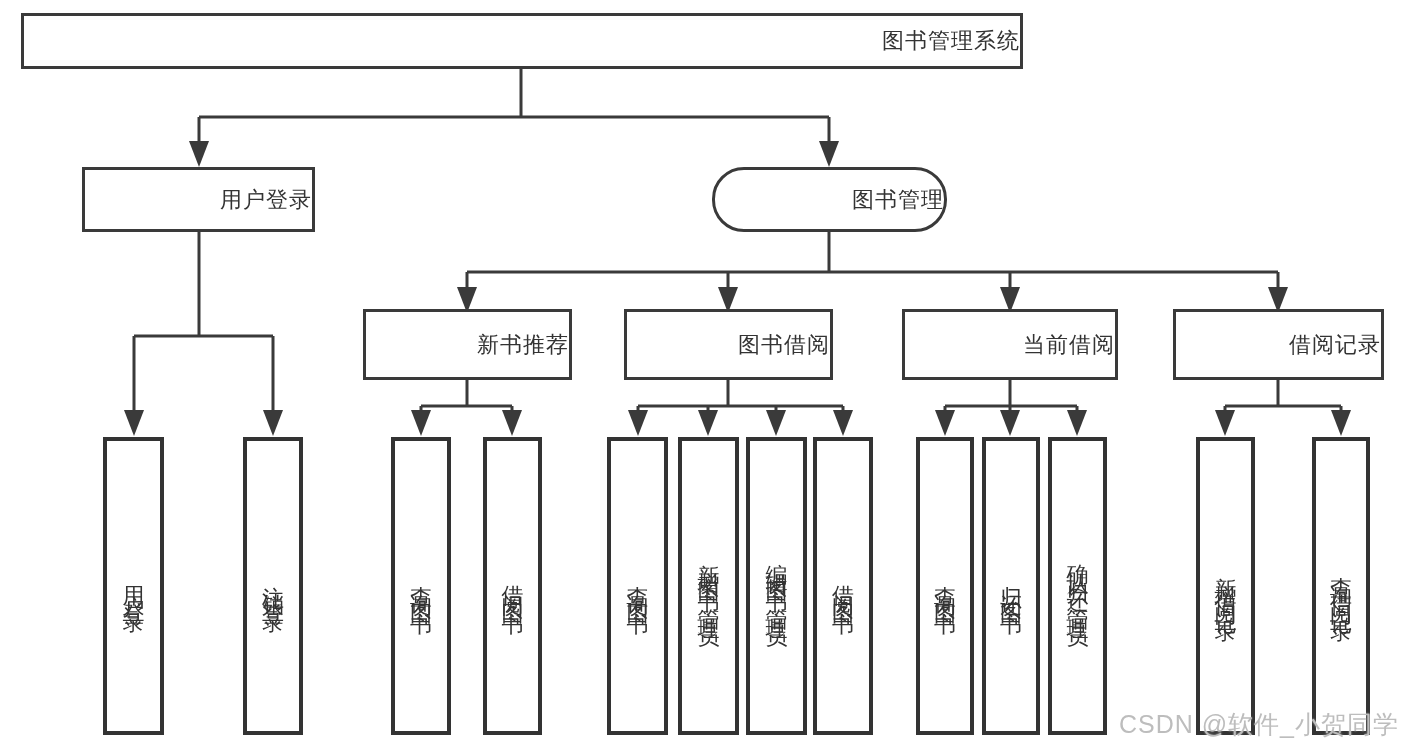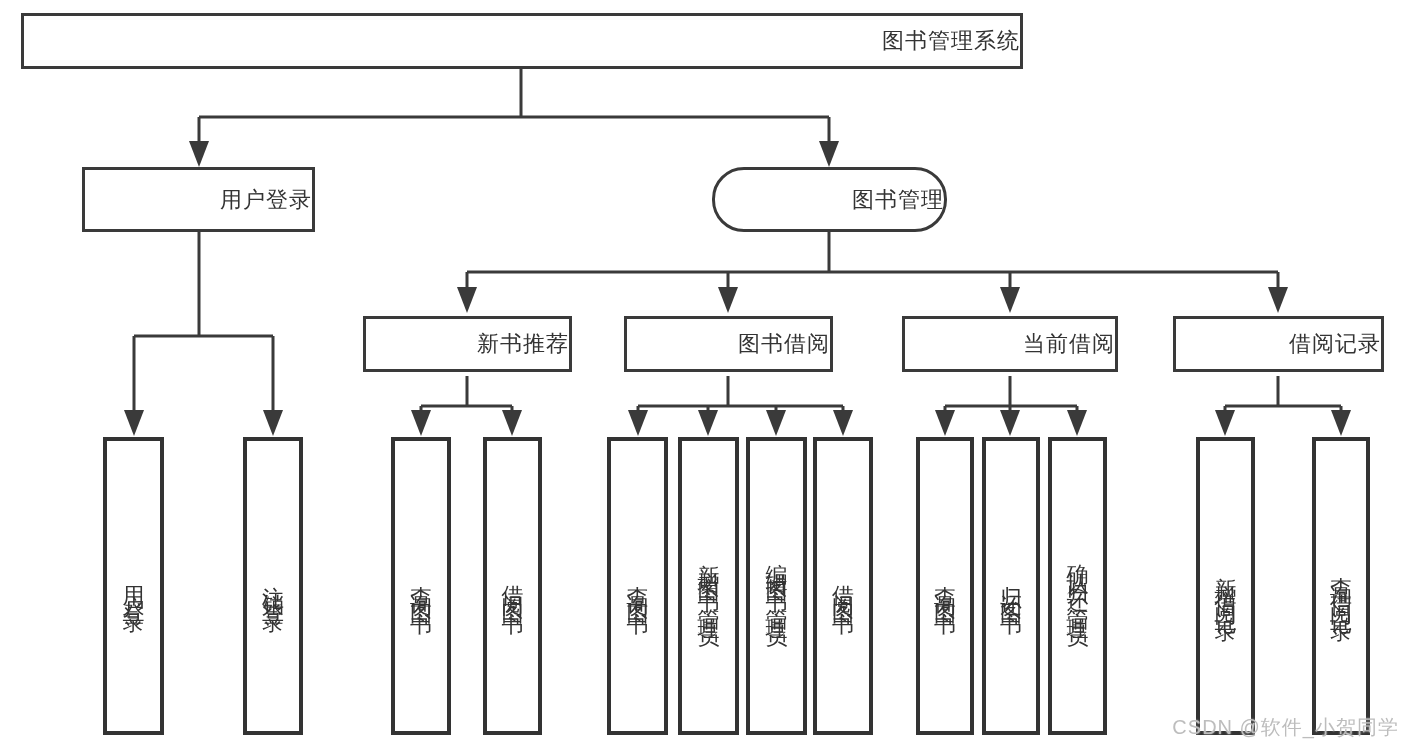--- a/index.html
+++ b/index.html
@@ -33,21 +33,21 @@
     display: flex;
     align-items: center;
     justify-content: flex-end;
     font-size: 22px;
     letter-spacing: 1px;
     white-space: nowrap;
   }
   .node.root   { left: 21px;  top: 13px;  width: 1002px; height: 56px; }
   .node.l2a    { left: 82px;  top: 167px; width: 233px;  height: 65px; }
   .node.l2b    { left: 712px; top: 167px; width: 235px;  height: 65px; border-radius: 32px; }
-  .node.l3     { top: 316px; height: 56px; }
+  .node.l3     { top: 309px; height: 71px; }
   .node.l3a    { left: 363px;  width: 209px; }
   .node.l3b    { left: 624px;  width: 209px; }
   .node.l3c    { left: 902px;  width: 216px; }
   .node.l3d    { left: 1173px; width: 211px; }
   .leaf {
     position: absolute;
     top: 437px;
     height: 298px;
     box-sizing: border-box;
     border: 4px solid #333333;
@@ -61,21 +61,21 @@
     text-orientation: mixed;
     font-size: 22px;
     line-height: 1;
     letter-spacing: 9px;
     white-space: nowrap;
   }
   .watermark {
     position: absolute;
     right: 6px;
     bottom: 6px;
-    font-size: 20px;
+    font-size: 25px;
     color: #bdbdbd;
     letter-spacing: 1px;
     text-shadow: 0 0 2px rgba(255,255,255,0.8);
   }
 </style>
 </head>
 <body>
 
 <div class="stage">
 

